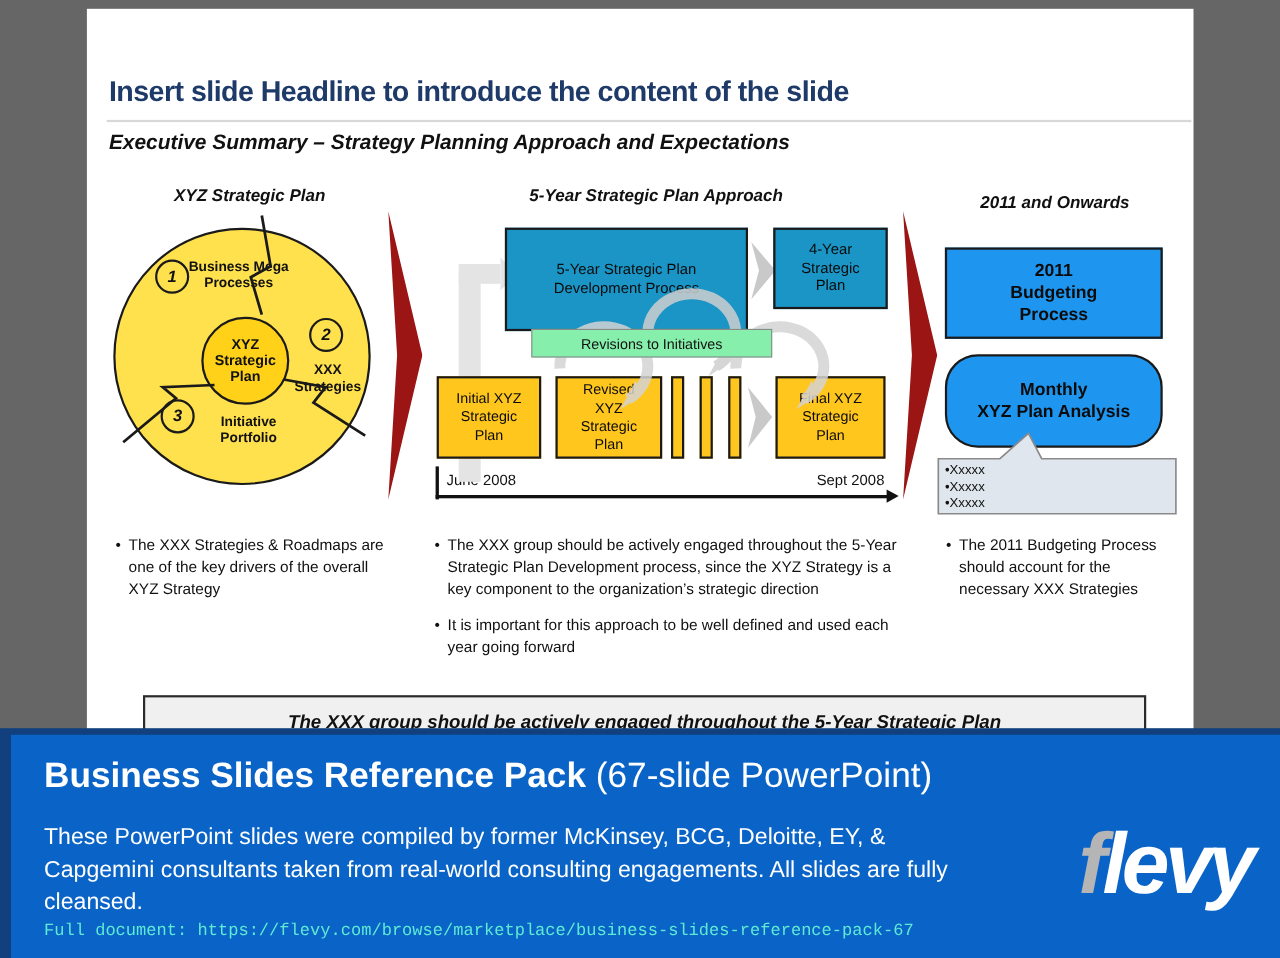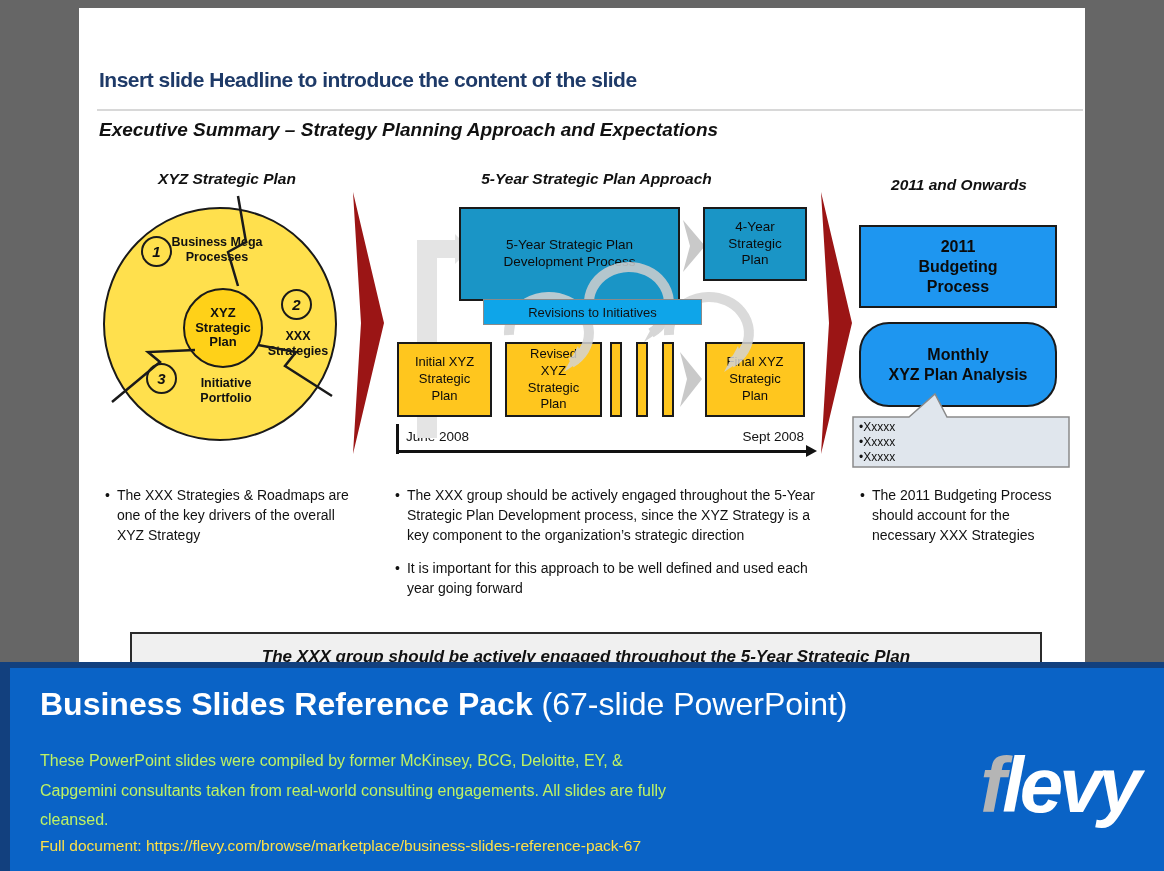--- a/index.html
+++ b/index.html
@@ -1,37 +1,37 @@
 <!DOCTYPE html>
 <html><head>
 <meta charset="utf-8">
 <style>
   html,body{margin:0;padding:0;background:#666666;font-family:"Liberation Sans",sans-serif;}
   #screen{position:relative;width:1164px;height:871px;background:#666666;overflow:hidden;}
   .abs{position:absolute;}
 
   
   #slide{position:absolute;left:79px;top:8px;width:1006px;height:856px;background:#ffffff;}
-  .headline{left:20px;top:60px;width:860px;font-size:21px;font-weight:bold;color:#1E3A68;letter-spacing:-0.5px;}
+  .headline{left:20px;top:60px;width:860px;font-size:26px;font-weight:bold;color:#1E3A68;letter-spacing:-0.5px;}
   .divider{left:18px;top:101px;width:986px;height:2px;background:#D8D8D8;}
   .subtitle{left:20px;top:111px;width:860px;font-size:19px;font-weight:bold;font-style:italic;color:#111;}
 
   .col-title{font-size:15.5px;font-weight:bold;font-style:italic;color:#111;text-align:center;}
 
   
   .outer-circle{left:24px;top:199px;width:234px;height:234px;border-radius:50%;background:#FFE04D;border:2px solid #1a1a1a;box-sizing:border-box;}
   .inner-circle{left:104px;top:280px;width:80px;height:80px;border-radius:50%;background:#FFD118;border:2px solid #1a1a1a;box-sizing:border-box;display:flex;align-items:center;justify-content:center;text-align:center;font-size:13px;font-weight:bold;line-height:1.12;color:#111;}
   .num-circle{width:31px;height:31px;border-radius:50%;background:#FFE04D;border:2px solid #1a1a1a;box-sizing:border-box;display:flex;align-items:center;justify-content:center;font-size:15px;font-weight:bold;font-style:italic;color:#111;}
   .seg-label{font-size:12.5px;font-weight:bold;color:#111;text-align:center;line-height:1.18;}
 
   
   .teal-box{background:#1A95C6;border:2px solid #1a1a1a;box-sizing:border-box;display:flex;align-items:center;justify-content:center;text-align:center;font-size:13.5px;color:#0b0b0b;line-height:1.25;z-index:2;}
   .yellow-box{background:#FFC61E;border:2px solid #1a1a1a;box-sizing:border-box;display:flex;align-items:center;justify-content:center;text-align:center;font-size:13px;color:#0b0b0b;line-height:1.3;z-index:2;}
   .azure-box{background:#1E96F0;border:2px solid #1a1a1a;box-sizing:border-box;display:flex;flex-direction:column;align-items:center;justify-content:center;text-align:center;font-size:16px;font-weight:bold;color:#0b0b0b;line-height:1.25;z-index:2;}
-  .revisions-box{left:404px;top:291px;width:219px;height:26px;background:#0ea5e9;border:1px solid #8a8a8a;box-sizing:border-box;display:flex;align-items:center;justify-content:center;font-size:13px;color:#111;z-index:4;}
+  .revisions-box{left:404px;top:291px;width:219px;height:26px;background:#86efac;border:1px solid #8a8a8a;box-sizing:border-box;display:flex;align-items:center;justify-content:center;font-size:13px;color:#111;z-index:4;}
 
   
   .tl-tick{left:317px;top:416px;width:3px;height:30px;background:#111;}
   .tl-line{left:317px;top:442px;width:412px;height:3px;background:#111;}
   .tl-head{left:727px;top:437px;width:0;height:0;border-left:11px solid #111;border-top:6px solid transparent;border-bottom:6px solid transparent;}
   .tl-label{font-size:13.5px;color:#111;top:421px;}
 
   
   .bullet-row{display:flex;gap:7px;font-size:14px;color:#111;line-height:1.43;margin-bottom:13px;}
   .bullet-mark{flex:0 0 auto;}
@@ -41,22 +41,22 @@
 
   
   .callout-text{left:780px;top:412px;font-size:12px;line-height:15px;color:#111;z-index:6;}
 
   
   #banner{position:absolute;left:0;top:662px;width:1164px;height:209px;background:#12407E;z-index:20;box-sizing:border-box;padding:6px 0 0 10px;}
   #banner-inner{position:relative;width:1154px;height:203px;background:#0A63C6;}
   .banner-title{position:absolute;left:30px;top:18px;font-size:32px;color:#ffffff;white-space:nowrap;}
   .banner-title .bold{font-weight:bold;}
   .banner-title .light{font-weight:normal;}
-  .banner-desc{position:absolute;left:30px;top:78px;font-size:16px;line-height:29.5px;color:#bef264;}
-  .banner-link{position:absolute;left:30px;top:169px;font-size:15.5px;color:#fde047;text-decoration:none;}
+  .banner-desc{position:absolute;left:30px;top:78px;font-size:21px;line-height:29.5px;color:#ffffff;}
+  .banner-link{position:absolute;left:30px;top:169px;font-size:15.5px;color:#5eead4;text-decoration:none;font-family:Liberation Mono, monospace;}
   .flevy-logo{position:absolute;right:26px;top:78px;font-size:78px;font-weight:bold;font-style:italic;letter-spacing:-4px;line-height:1;}
   .flevy-logo .f{color:#B5B5B5;}
   .flevy-logo .levy{color:#ffffff;}
 </style>
 </head>
 <body>
 
 <div id="screen">
 
   <div id="slide">

